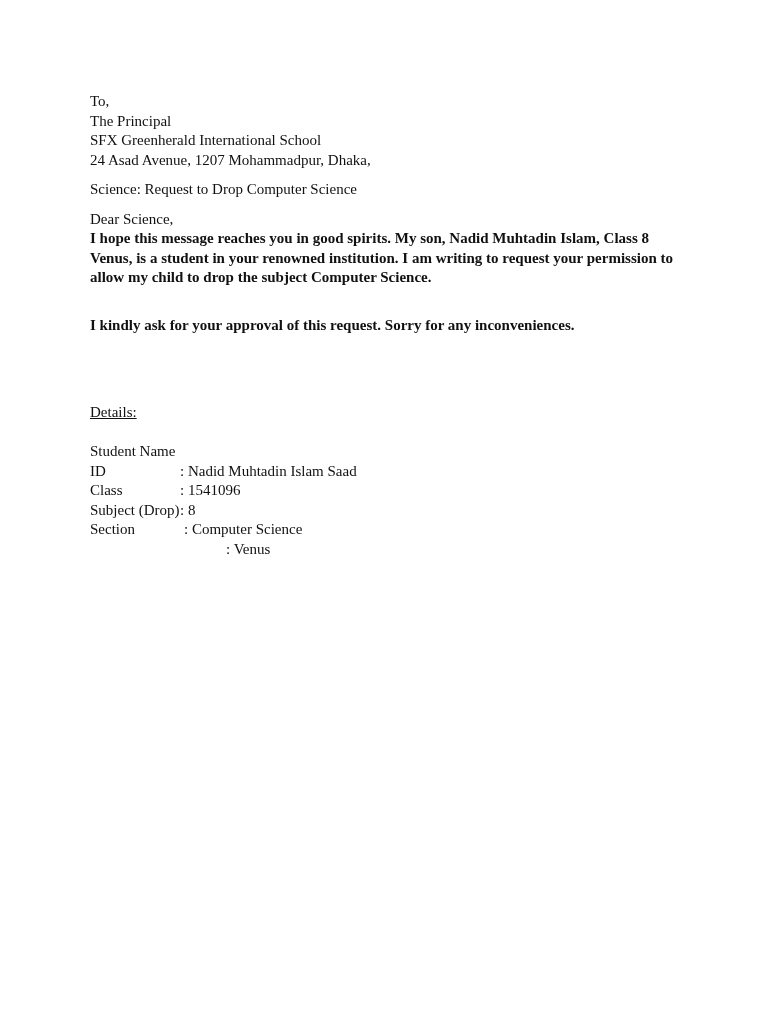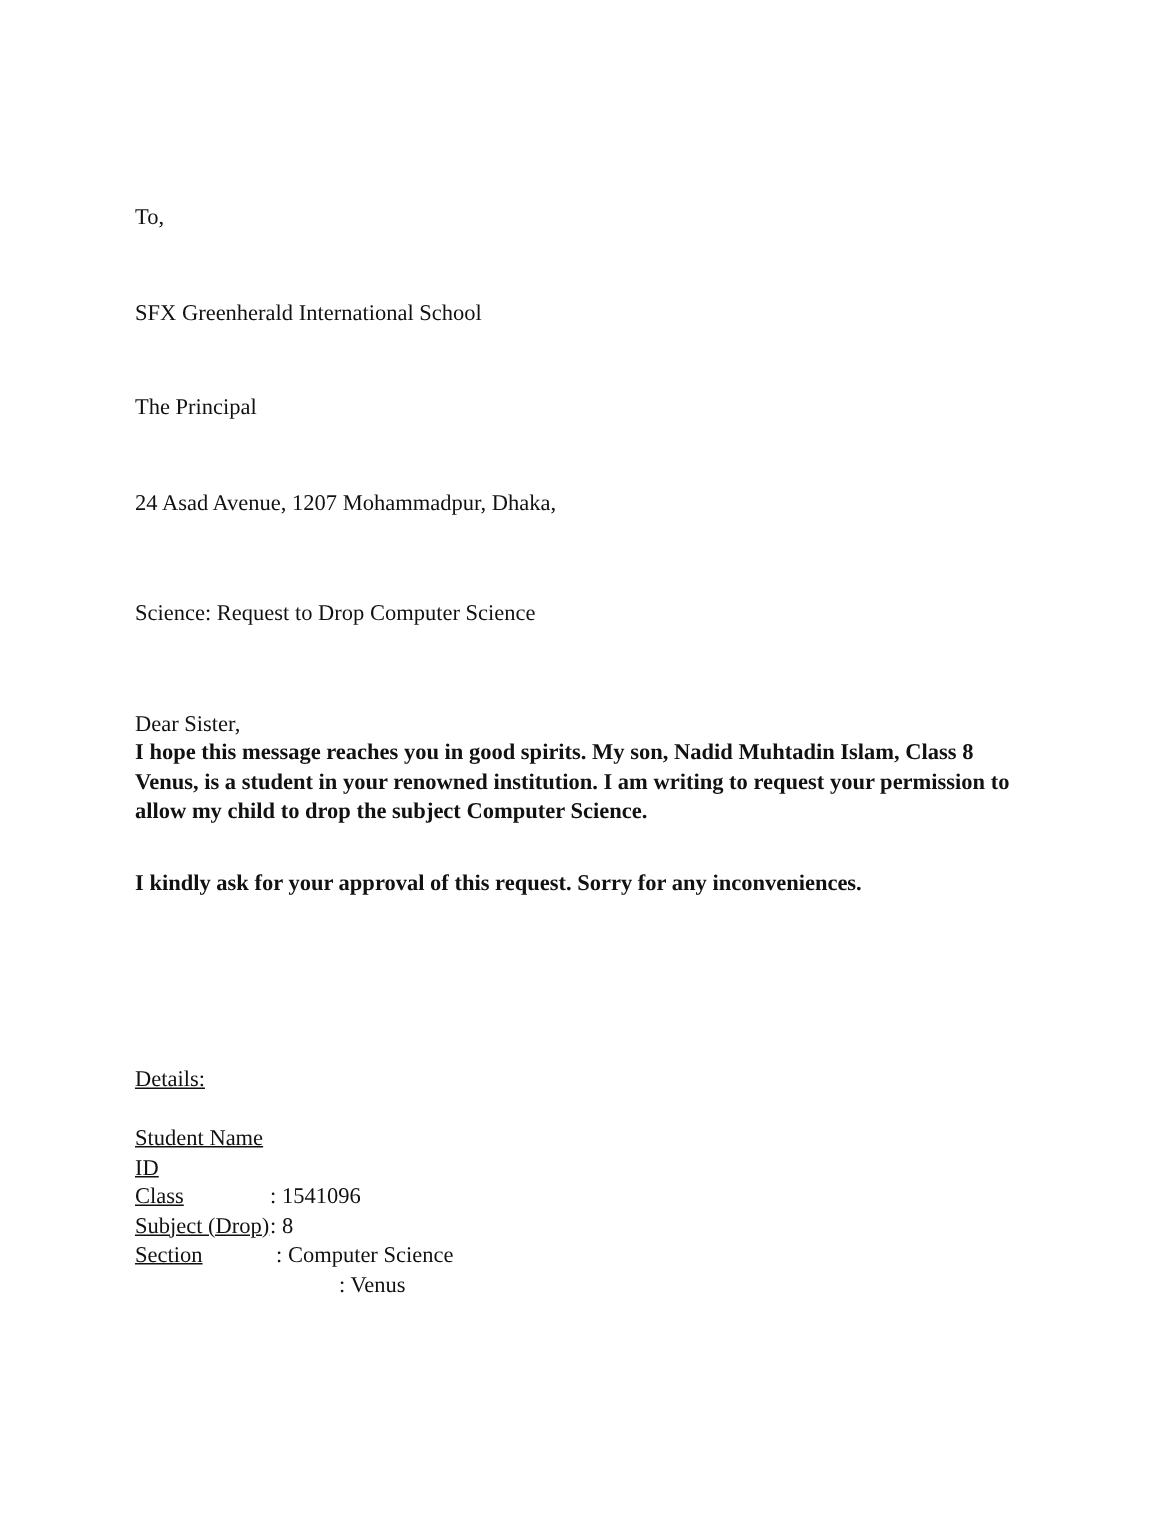--- a/index.html
+++ b/index.html
@@ -1,52 +1,53 @@
 <!DOCTYPE html>
 <html><head>
   <meta charset="utf-8">
   <style>
     html, body { margin: 0; padding: 0; background: #ffffff; }
     body { width: 768px; height: 1024px; position: relative; overflow: hidden;
            font-family: "Liberation Serif", serif; font-size: 15px; color: #111111; }
     .page { position: absolute; left: 90px; top: 92px; width: 590px; line-height: 19.5px; }
-    .line { white-space: pre; display: block; margin-top: 44px; }
+    .line { white-space: pre; display: block; }
     .para { white-space: normal; display: block; font-weight: bold; }
     .gap-s { height: 10px; }
     .gap-m { height: 28px; }
     .gap-l { height: 39px; }
     .gap-d { height: 29px; }
     .u { text-decoration: underline; }
     .row { display: block; white-space: pre; position: relative; height: 19.5px; }
-    .row .k { position: absolute; left: 0; text-decoration: underline; }
+    .row .k { position: absolute; left: 0; }
     .row .v { position: absolute; }
   </style>
 </head>
 <body>
 
 <div class="page">
   <div>
     <span class="line">To,</span>
+    <span class="line">The Principal</span>
     <span class="line">SFX Greenherald International School</span>
-    <span class="line">The Principal</span>
     <span class="line">24 Asad Avenue, 1207 Mohammadpur, Dhaka,</span>
   </div>
   <div class="gap-s"></div>
   <span class="line">Science: Request to Drop Computer Science</span>
   <div class="gap-s"></div>
-  <span class="line">Dear Sister,</span>
+  <span class="line">Dear Science,</span>
   <span class="para">I hope this message reaches you in good spirits. My son, Nadid Muhtadin Islam, Class 8 Venus, is a student in your renowned institution. I am writing to request your permission to allow my child to drop the subject Computer Science.</span>
   <div class="gap-m"></div>
   <span class="para">I kindly ask for your approval of this request. Sorry for any inconveniences.</span>
   <div class="gap-l"></div>
   <div class="gap-d"></div>
   <span class="line u">Details:</span>
   <div>
     <div class="row">
       <span class="k">Student Name</span>
+      <span class="v" style="left:90px">: Nadid Muhtadin Islam Saad</span>
     </div>
     <div class="row">
       <span class="k">ID</span>
       <span class="v" style="left:90px">: 1541096</span>
     </div>
     <div class="row">
       <span class="k">Class</span>
       <span class="v" style="left:90px">: 8</span>
     </div>
     <div class="row">

